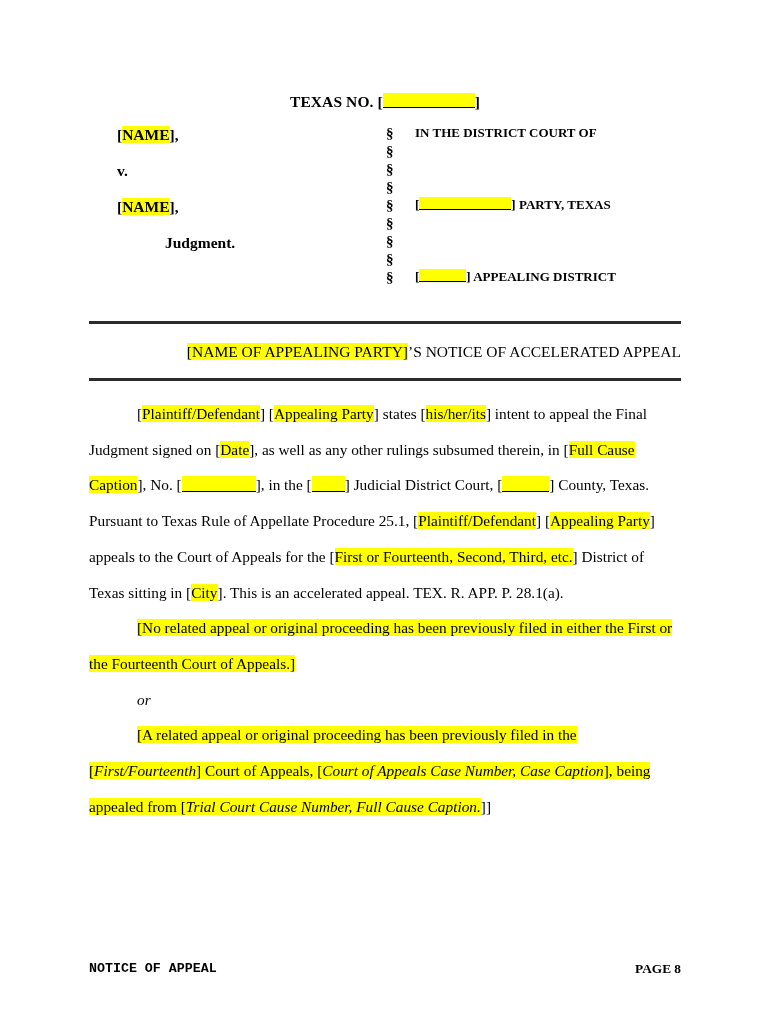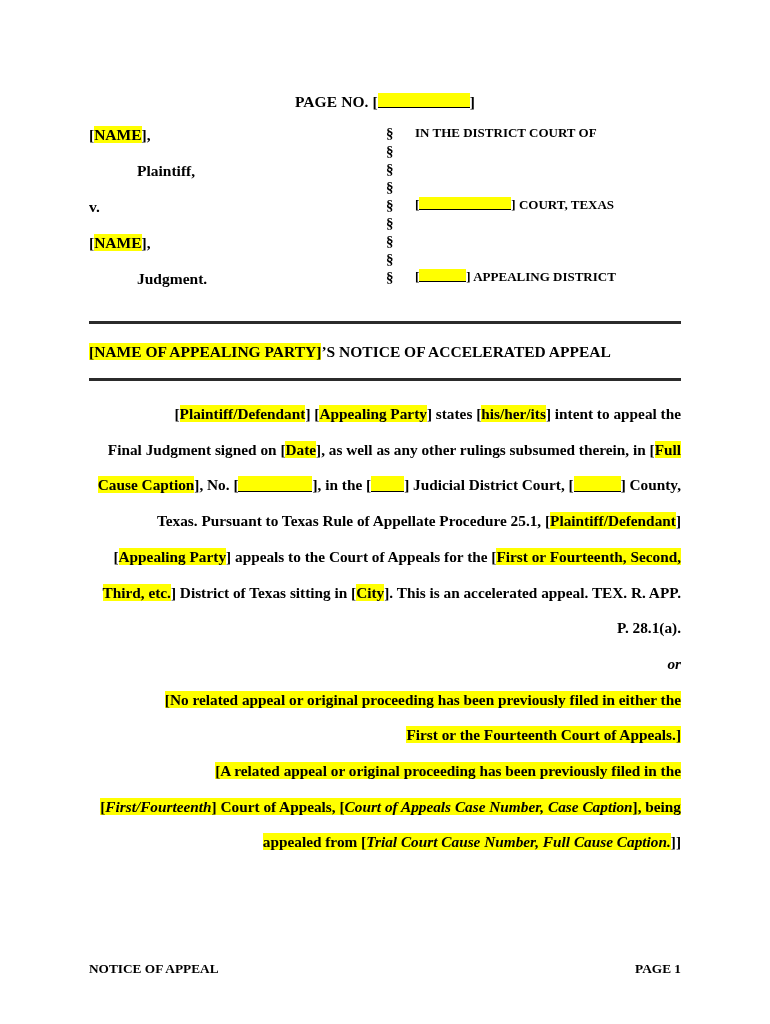--- a/index.html
+++ b/index.html
@@ -73,20 +73,21 @@
   .cap-left {
     position: absolute;
     left: 0;
     top: 0;
     width: 290px;
   }
   .cap-left .row {
     height: 36px;
     line-height: 22px;
     white-space: nowrap;
+    margin-left: 28px;
   }
   .cap-left .row.indent {
     padding-left: 48px;
   }
   .cap-sec {
     position: absolute;
     left: 297px;
     top: 0;
     width: 22px;
     text-align: left;
@@ -118,74 +119,73 @@
     border-top: 3px solid #2b2b2b;
   }
   .rule-top { top: 321px; }
   .rule-bottom { top: 378px; }
 
   .doc-title {
     position: absolute;
     left: 89px;
     top: 342px;
     width: 592px;
-    text-align: left;
-    font-weight: bold;
+    text-align: right;
+    font-weight: normal;
     font-size: 15.5px;
     line-height: 20px;
     white-space: nowrap;
   }
 
   
   .body {
     position: absolute;
     left: 89px;
     top: 396px;
     width: 592px;
     font-size: 15.3px;
     line-height: 35.7px;
-    text-align: right;
-    font-weight: bold;
+    text-align: left;
   }
   .body p {
     margin: 0 0 0 0;
   }
   .body p.indent-first {
     text-indent: 48px;
   }
 
   
   .footer {
     position: absolute;
     left: 89px;
     top: 960px;
     width: 592px;
     font-weight: bold;
     font-size: 13.3px;
     line-height: 18px;
   }
   .footer .left {
     float: left;
+    font-family: Liberation Mono, monospace;
   }
   .footer .right {
     float: right;
   }
 </style>
 </head>
 <body>
 
 <div class="page">
 
-  <div class="cause-line"><span>PAGE NO. [</span><span class="blank blank-w1"></span><span>]</span></div>
+  <div class="cause-line"><span>TEXAS NO. [</span><span class="blank blank-w1"></span><span>]</span></div>
 
   <div class="caption">
 
     <div class="cap-left">
       <div class="row"><span>[</span><span class="hl">NAME</span><span>],</span></div>
-      <div class="row indent"><span>Plaintiff,</span></div>
       <div class="row"><span>v.</span></div>
       <div class="row"><span>[</span><span class="hl">NAME</span><span>],</span></div>
       <div class="row indent"><span>Judgment.</span></div>
     </div>
 
     <div class="cap-sec">
       <div class="s">§</div>
       <div class="s">§</div>
       <div class="s">§</div>
       <div class="s">§</div>
@@ -194,43 +194,43 @@
       <div class="s">§</div>
       <div class="s">§</div>
       <div class="s">§</div>
     </div>
 
     <div class="cap-right">
       <div class="rrow">IN THE DISTRICT COURT OF</div>
       <div class="rrow">&nbsp;</div>
       <div class="rrow">&nbsp;</div>
       <div class="rrow">&nbsp;</div>
-      <div class="rrow"><span>[</span><span class="blank blank-w2"></span><span>] COURT, TEXAS</span></div>
+      <div class="rrow"><span>[</span><span class="blank blank-w2"></span><span>] PARTY, TEXAS</span></div>
       <div class="rrow">&nbsp;</div>
       <div class="rrow">&nbsp;</div>
       <div class="rrow">&nbsp;</div>
       <div class="rrow"><span>[</span><span class="blank blank-w6"></span><span>] APPEALING DISTRICT</span></div>
     </div>
 
   </div>
 
   <div class="rule rule-top"></div>
   <div class="doc-title"><span class="hl">[</span><span class="hl">NAME OF APPEALING PARTY</span><span class="hl">]</span><span>’S NOTICE OF ACCELERATED APPEAL</span></div>
   <div class="rule rule-bottom"></div>
 
   <div class="body">
 
     <p class="indent-first"><span>[</span><span class="hl">Plaintiff/Defendant</span><span>] [</span><span class="hl">Appealing Party</span><span>] states [</span><span class="hl">his/her/its</span><span>] intent to appeal the Final Judgment signed on [</span><span class="hl">Date</span><span>], as well as any other rulings subsumed therein, in [</span><span class="hl">Full Cause Caption</span><span>], No. [</span><span class="blank blank-w4"></span><span>], in the [</span><span class="blank blank-w5"></span><span>] Judicial District Court, [</span><span class="blank blank-w6"></span><span>] County, Texas. Pursuant to Texas Rule of Appellate Procedure 25.1, [</span><span class="hl">Plaintiff/Defendant</span><span>] [</span><span class="hl">Appealing Party</span><span>] appeals to the Court of Appeals for the [</span><span class="hl">First or Fourteenth, Second, Third, etc.</span><span>] District of Texas sitting in [</span><span class="hl">City</span><span>]. This is an accelerated appeal.  TEX. R. APP. P. 28.1(a).</span></p>
 
+    <p class="indent-first"><span class="hl">[No related appeal or original proceeding has been previously filed in either the First or the Fourteenth Court of Appeals.]</span></p>
+
     <p class="indent-first"><span class="ital">or</span></p>
-
-    <p class="indent-first"><span class="hl">[No related appeal or original proceeding has been previously filed in either the First or the Fourteenth Court of Appeals.]</span></p>
 
     <p class="indent-first"><span class="hl">[A related appeal or original proceeding has been previously filed in the [</span><span class="hl ital">First/Fourteenth</span><span class="hl">] Court of Appeals, [</span><span class="hl ital">Court of Appeals Case Number, Case Caption</span><span class="hl">], being appealed from [</span><span class="hl ital">Trial Court Cause Number, Full Cause Caption.</span><span>]]</span></p>
 
   </div>
 
   <div class="footer">
     <span class="left">NOTICE OF APPEAL</span>
-    <span class="right">PAGE 1</span>
+    <span class="right">PAGE 8</span>
   </div>
 
 </div>
 
 </body></html>

